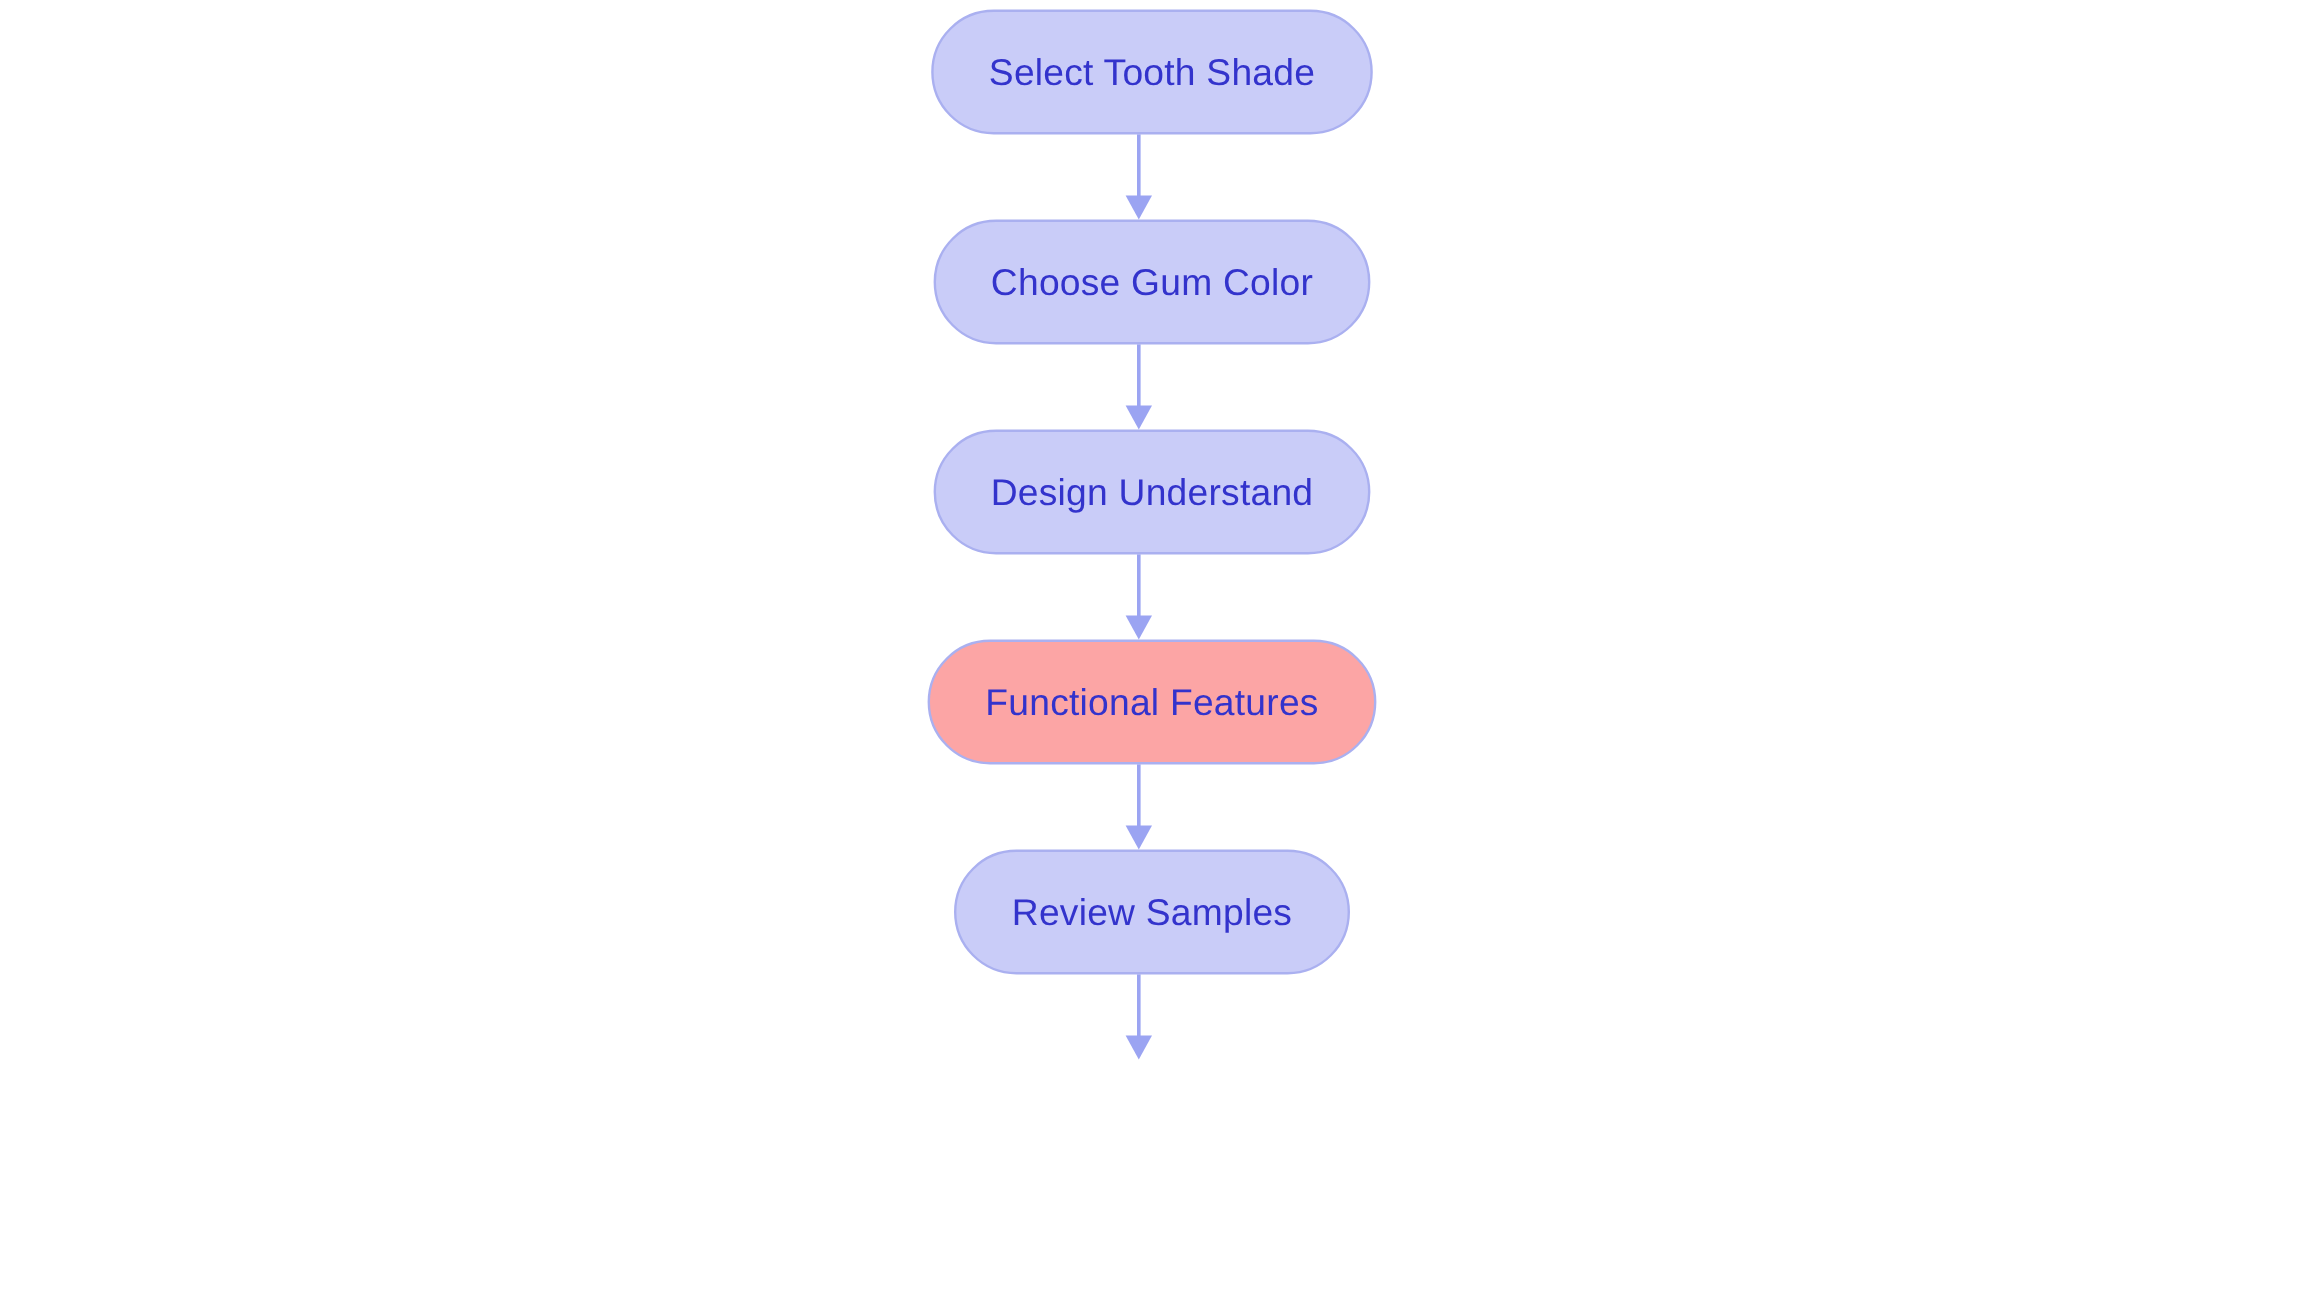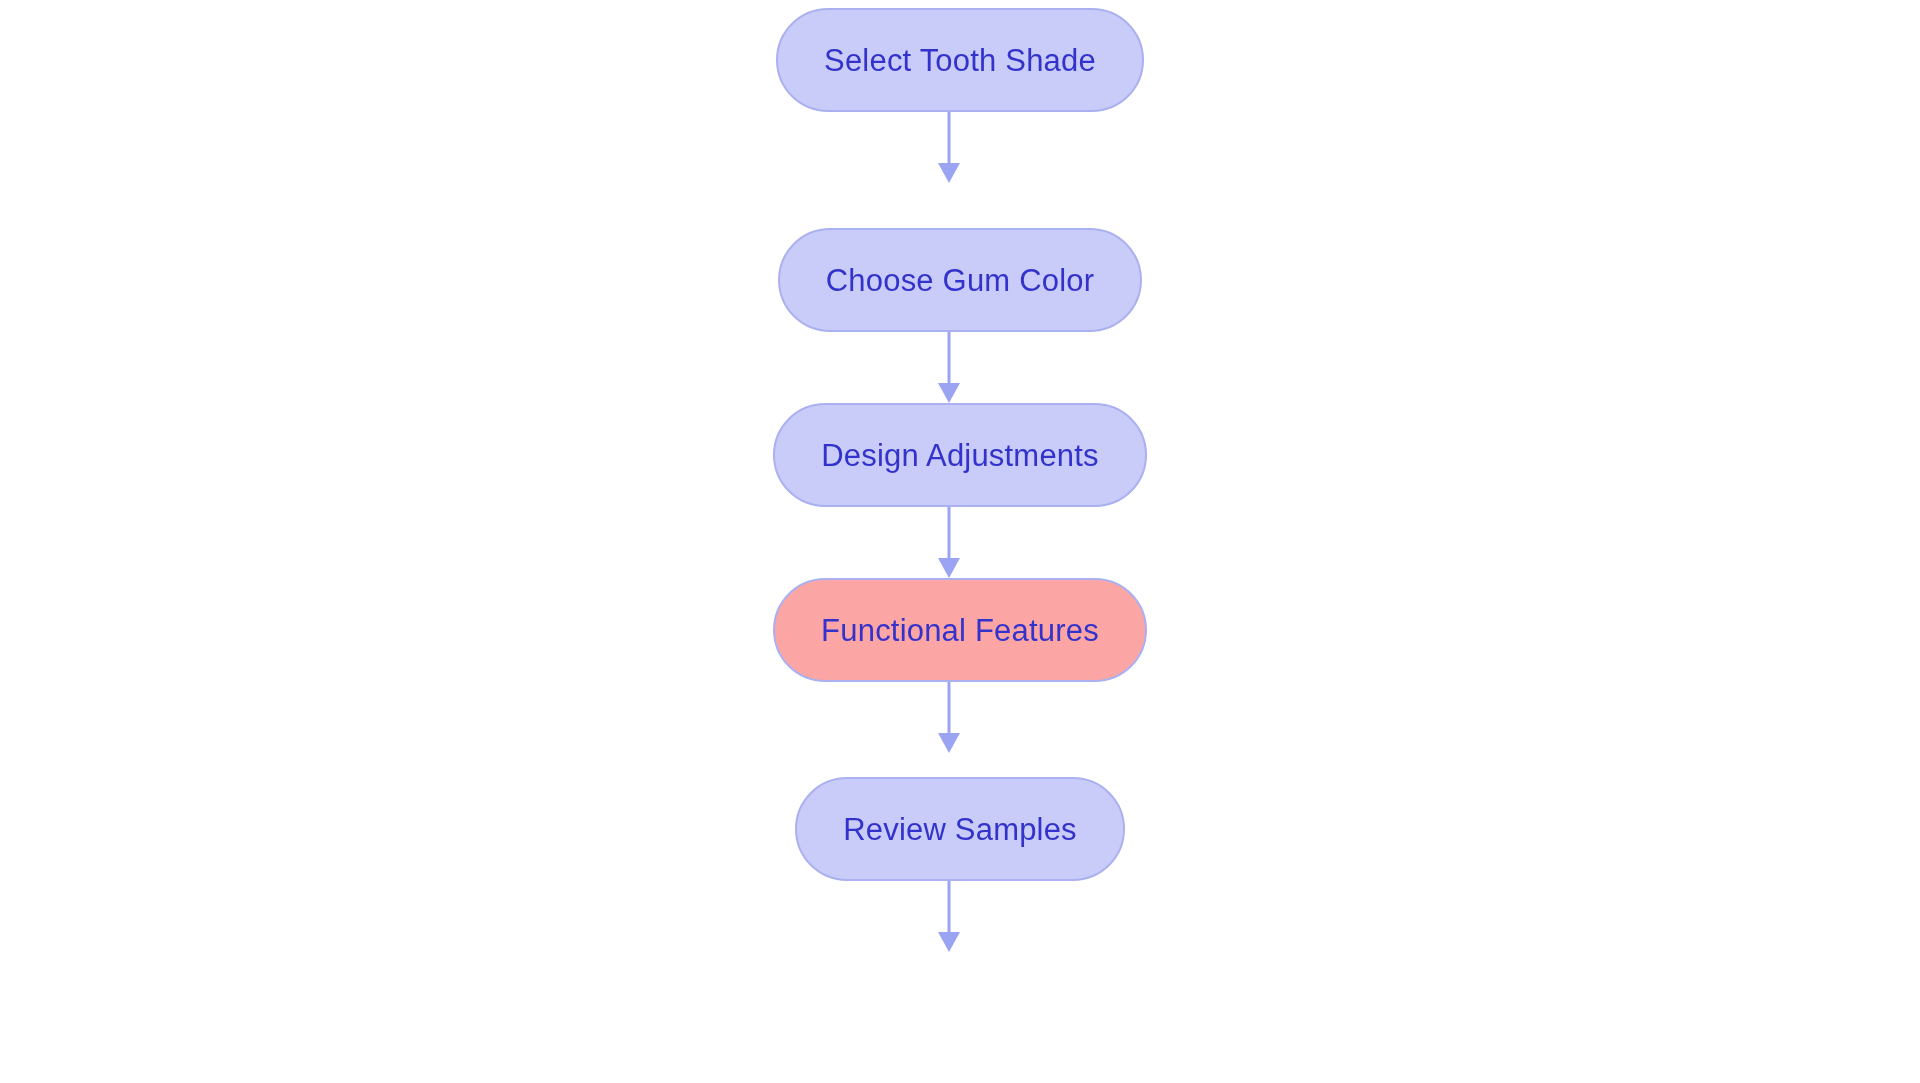--- a/index.html
+++ b/index.html
@@ -101,48 +101,48 @@
 
     <div class="node n0" style="background: rgb(201, 204, 248); border-color: rgb(170, 176, 240); color: rgb(51, 51, 204);">
       <span class="node-label">Select Tooth Shade</span>
     </div>
 
     <div class="connector">
       <span class="line" style="background: rgb(155, 164, 242);"></span>
       <span class="arrowhead" style="border-top-color: rgb(155, 164, 242);"></span>
     </div>
 
-    <div class="node n1" style="background: rgb(201, 204, 248); border-color: rgb(170, 176, 240); color: rgb(51, 51, 204); margin-top: 45px;">
+    <div class="node n1" style="background: rgb(201, 204, 248); border-color: rgb(170, 176, 240); color: rgb(51, 51, 204);">
       <span class="node-label">Choose Gum Color</span>
     </div>
 
     <div class="connector">
       <span class="line" style="background: rgb(155, 164, 242);"></span>
       <span class="arrowhead" style="border-top-color: rgb(155, 164, 242);"></span>
     </div>
 
     <div class="node n2" style="background: rgb(201, 204, 248); border-color: rgb(170, 176, 240); color: rgb(51, 51, 204);">
-      <span class="node-label">Design Adjustments</span>
+      <span class="node-label">Design Understand</span>
     </div>
 
     <div class="connector">
       <span class="line" style="background: rgb(155, 164, 242);"></span>
       <span class="arrowhead" style="border-top-color: rgb(155, 164, 242);"></span>
     </div>
 
     <div class="node n3" style="background: #fca5a5; border-color: rgb(170, 176, 240); color: rgb(51, 51, 204);">
       <span class="node-label">Functional Features</span>
     </div>
 
     <div class="connector">
       <span class="line" style="background: rgb(155, 164, 242);"></span>
       <span class="arrowhead" style="border-top-color: rgb(155, 164, 242);"></span>
     </div>
 
-    <div class="node n4" style="background: rgb(201, 204, 248); border-color: rgb(170, 176, 240); color: rgb(51, 51, 204); margin-top: 24px;">
+    <div class="node n4" style="background: rgb(201, 204, 248); border-color: rgb(170, 176, 240); color: rgb(51, 51, 204);">
       <span class="node-label">Review Samples</span>
     </div>
 
     <div class="connector">
       <span class="line" style="background: rgb(155, 164, 242);"></span>
       <span class="arrowhead" style="border-top-color: rgb(155, 164, 242);"></span>
     </div>
 
 
   </div>

